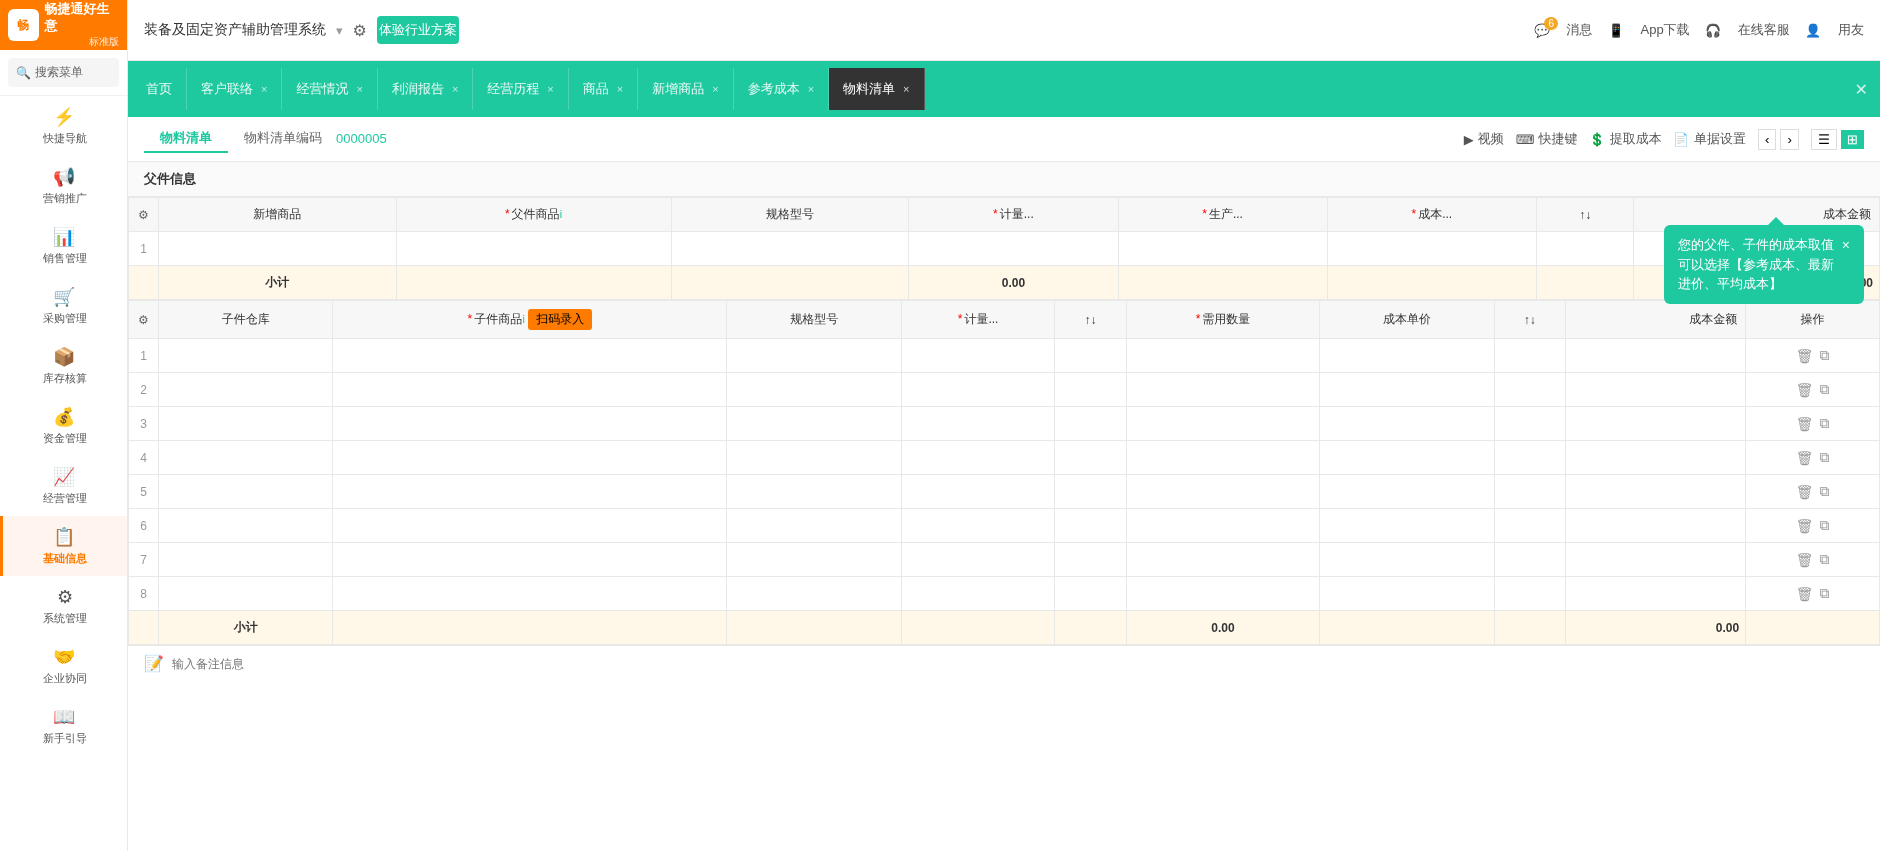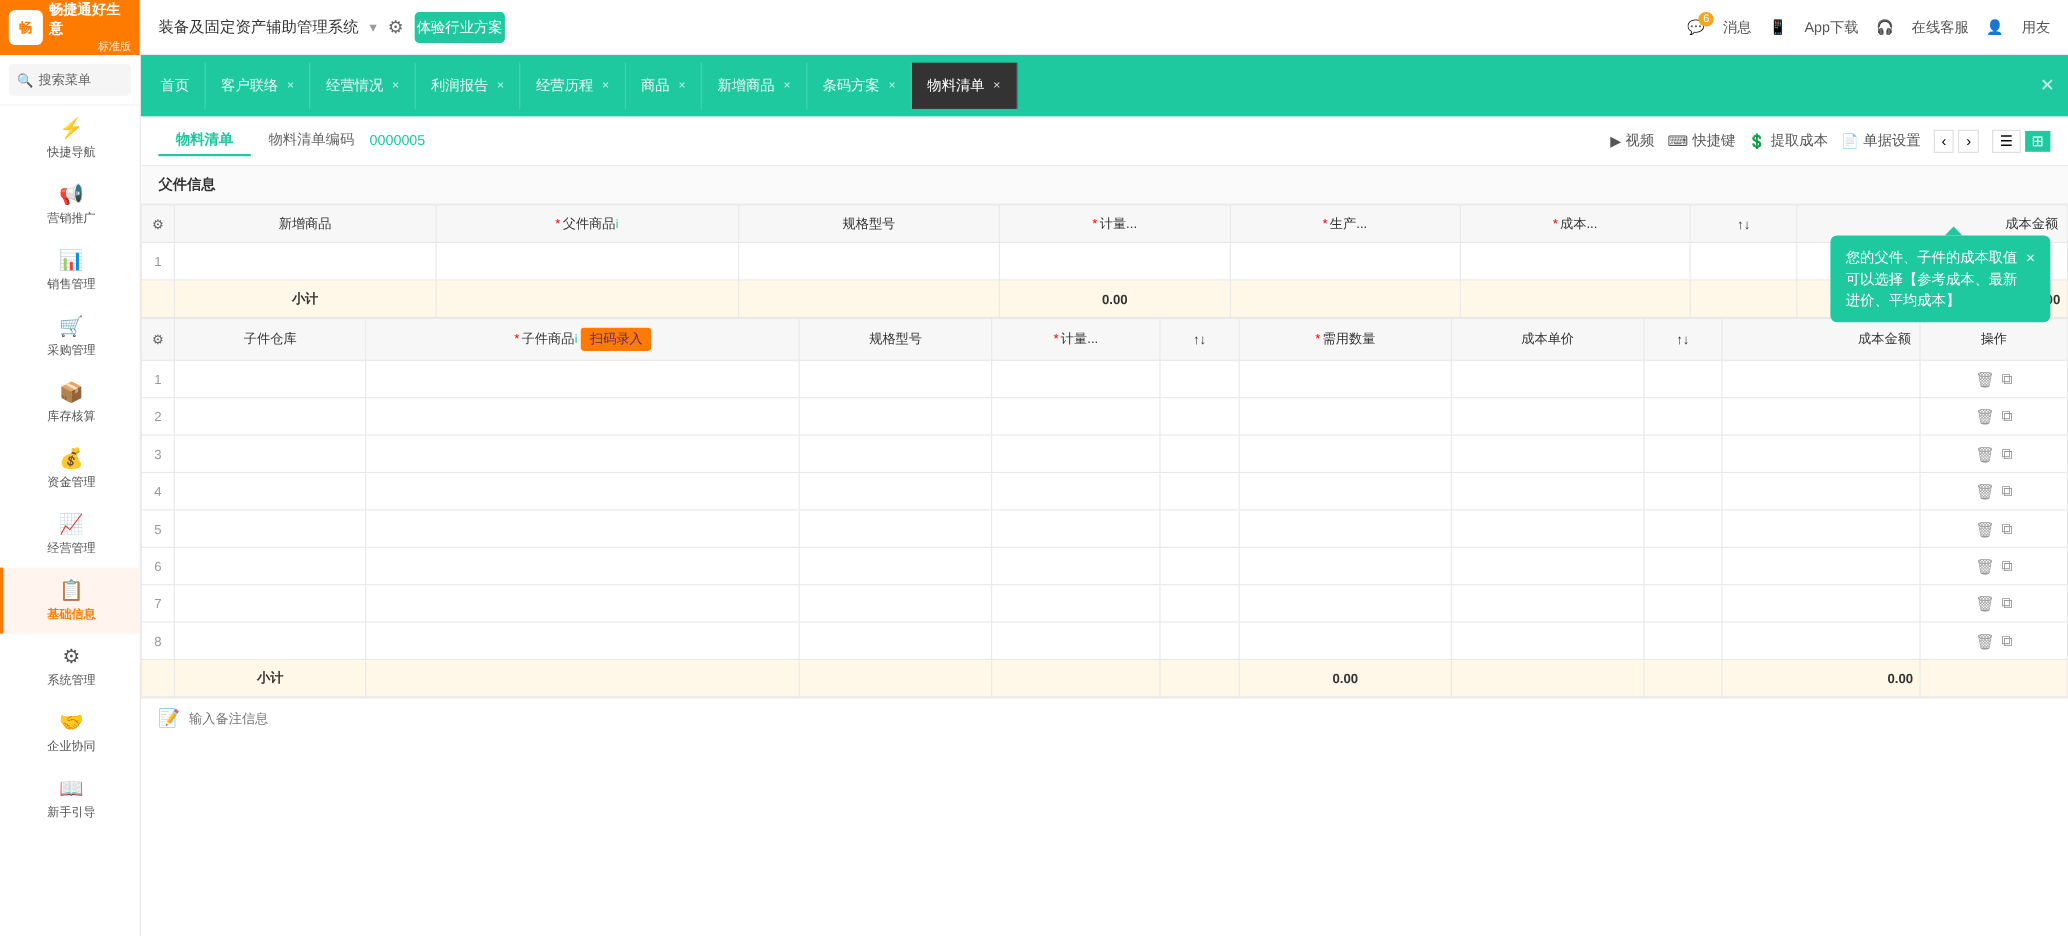--- a/index.html
+++ b/index.html
@@ -54,21 +54,21 @@
     .nav-item.active { background: #fff5ee; color: #ff7b00; border-left-color: #ff7b00; font-weight: bold; }
     .nav-item .nav-icon { font-size: 18px; margin-bottom: 3px; }
     .nav-item .nav-label { font-size: 11px; }
 
     
     .main { flex: 1; display: flex; flex-direction: column; overflow: hidden; }
 
     
     .topbar {
       background: #fff;
-      height: 50px;
+      height: 61px;
       display: flex; align-items: center; justify-content: space-between;
       padding: 0 16px;
       border-bottom: 1px solid #e8e8e8;
       flex-shrink: 0;
     }
     .topbar-left { display: flex; align-items: center; gap: 10px; }
     .system-name { font-size: 14px; color: #333; }
     .try-btn {
       background: #1ec9a0;
       color: #fff;
@@ -182,21 +182,21 @@
       font-weight: bold;
     }
     .data-table .row-num {
       color: #999; width: 30px;
     }
     .required-star { color: #f00; margin-right: 2px; }
     .th-gear { color: #666; cursor: pointer; }
 
     .scan-btn {
       background: #ff7b00;
-      color: #4c1d95;
+      color: #000000;
       border: none;
       border-radius: 3px;
       padding: 2px 8px;
       font-size: 12px;
       cursor: pointer;
     }
 
     .action-icons { display: flex; align-items: center; justify-content: center; gap: 6px; }
     .action-icon { color: #999; cursor: pointer; font-size: 14px; }
 
@@ -355,21 +355,21 @@
     </div>
     <div class="nav-tab">
       <span>商品</span>
       <span class="close-x">×</span>
     </div>
     <div class="nav-tab">
       <span>新增商品</span>
       <span class="close-x">×</span>
     </div>
     <div class="nav-tab">
-      <span>条码方案</span>
+      <span>参考成本</span>
       <span class="close-x">×</span>
     </div>
     <div class="nav-tab active">
       <span>物料清单</span>
       <span class="close-x">×</span>
     </div>
     <div class="nav-tab-close">✕</div>
   </div>
 
   <div class="content">

